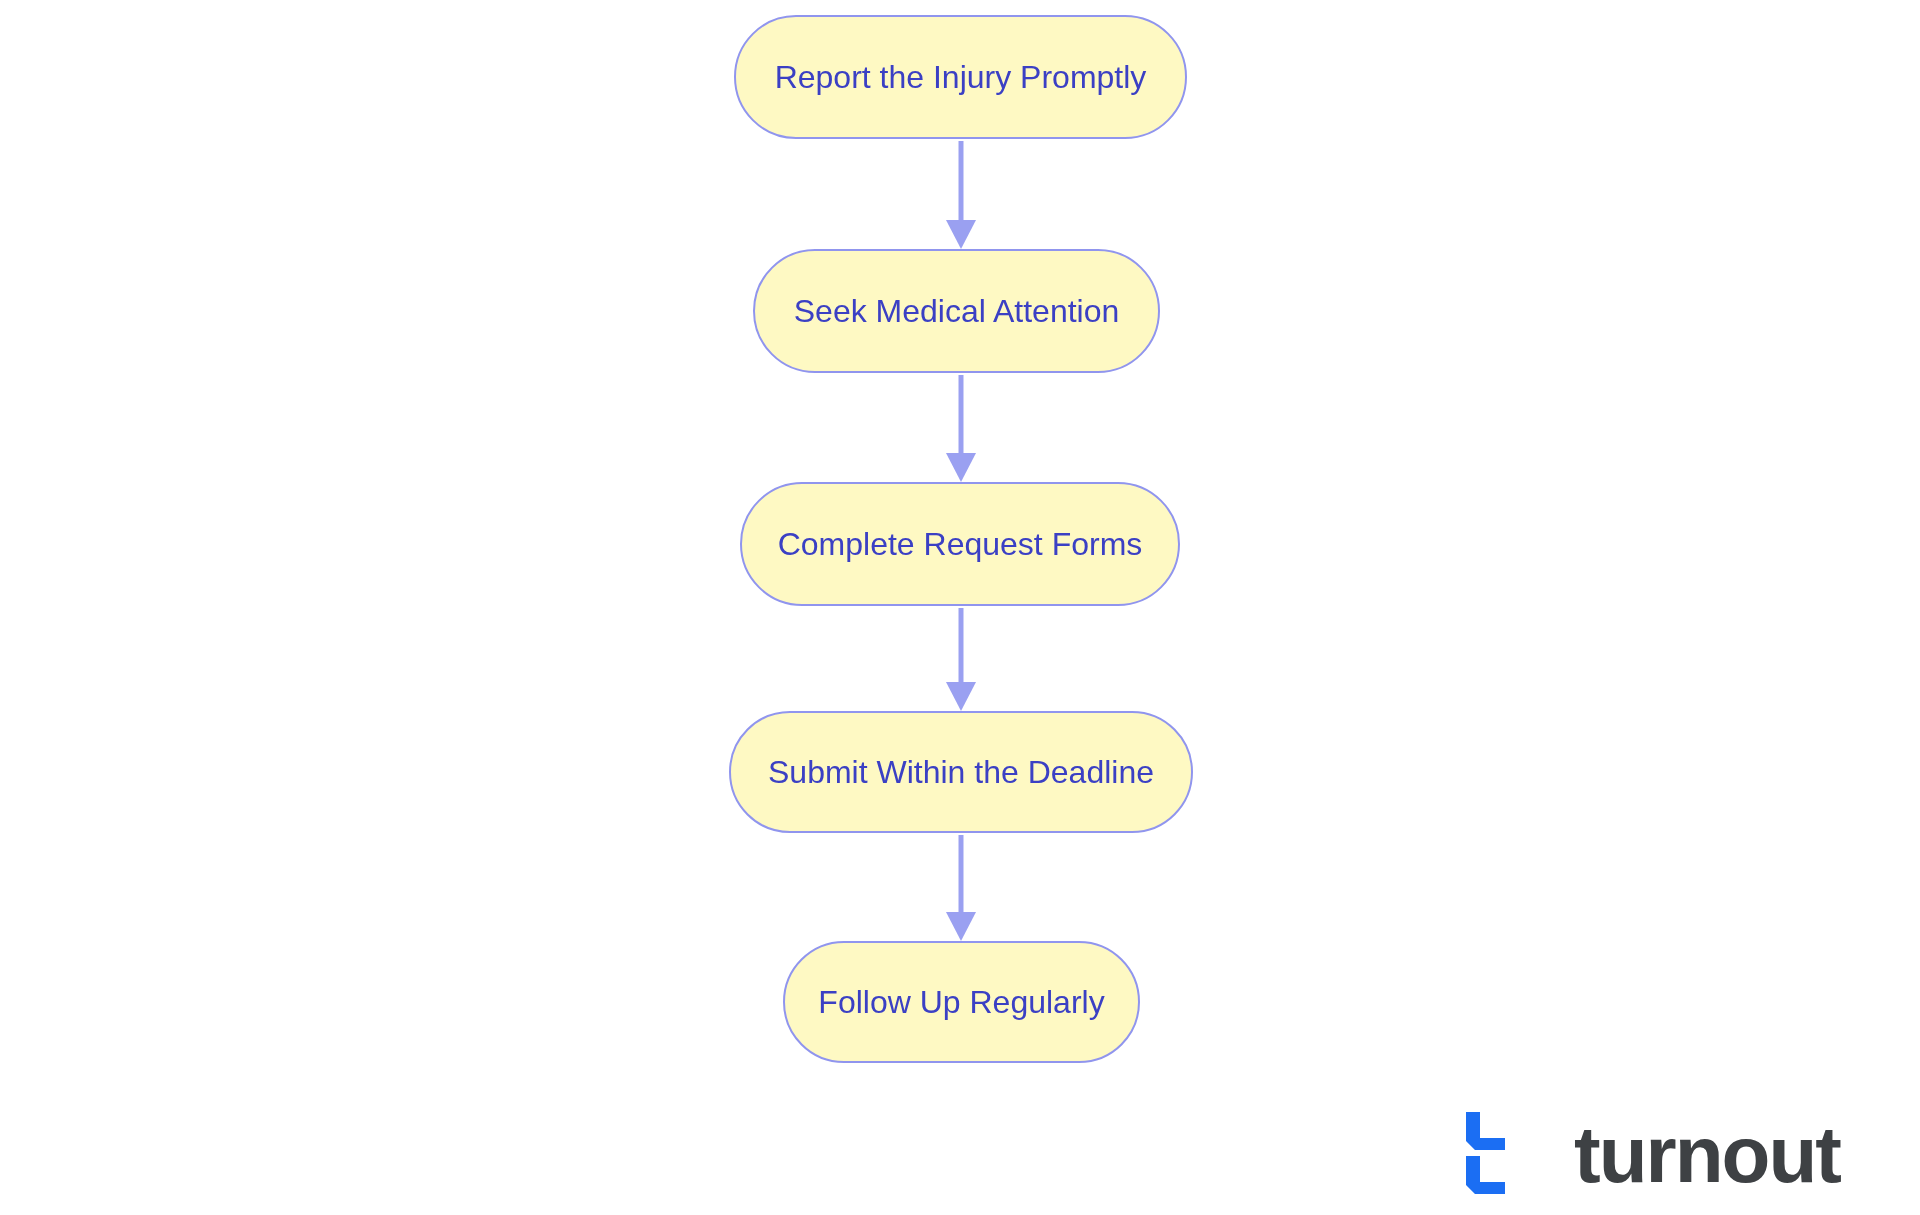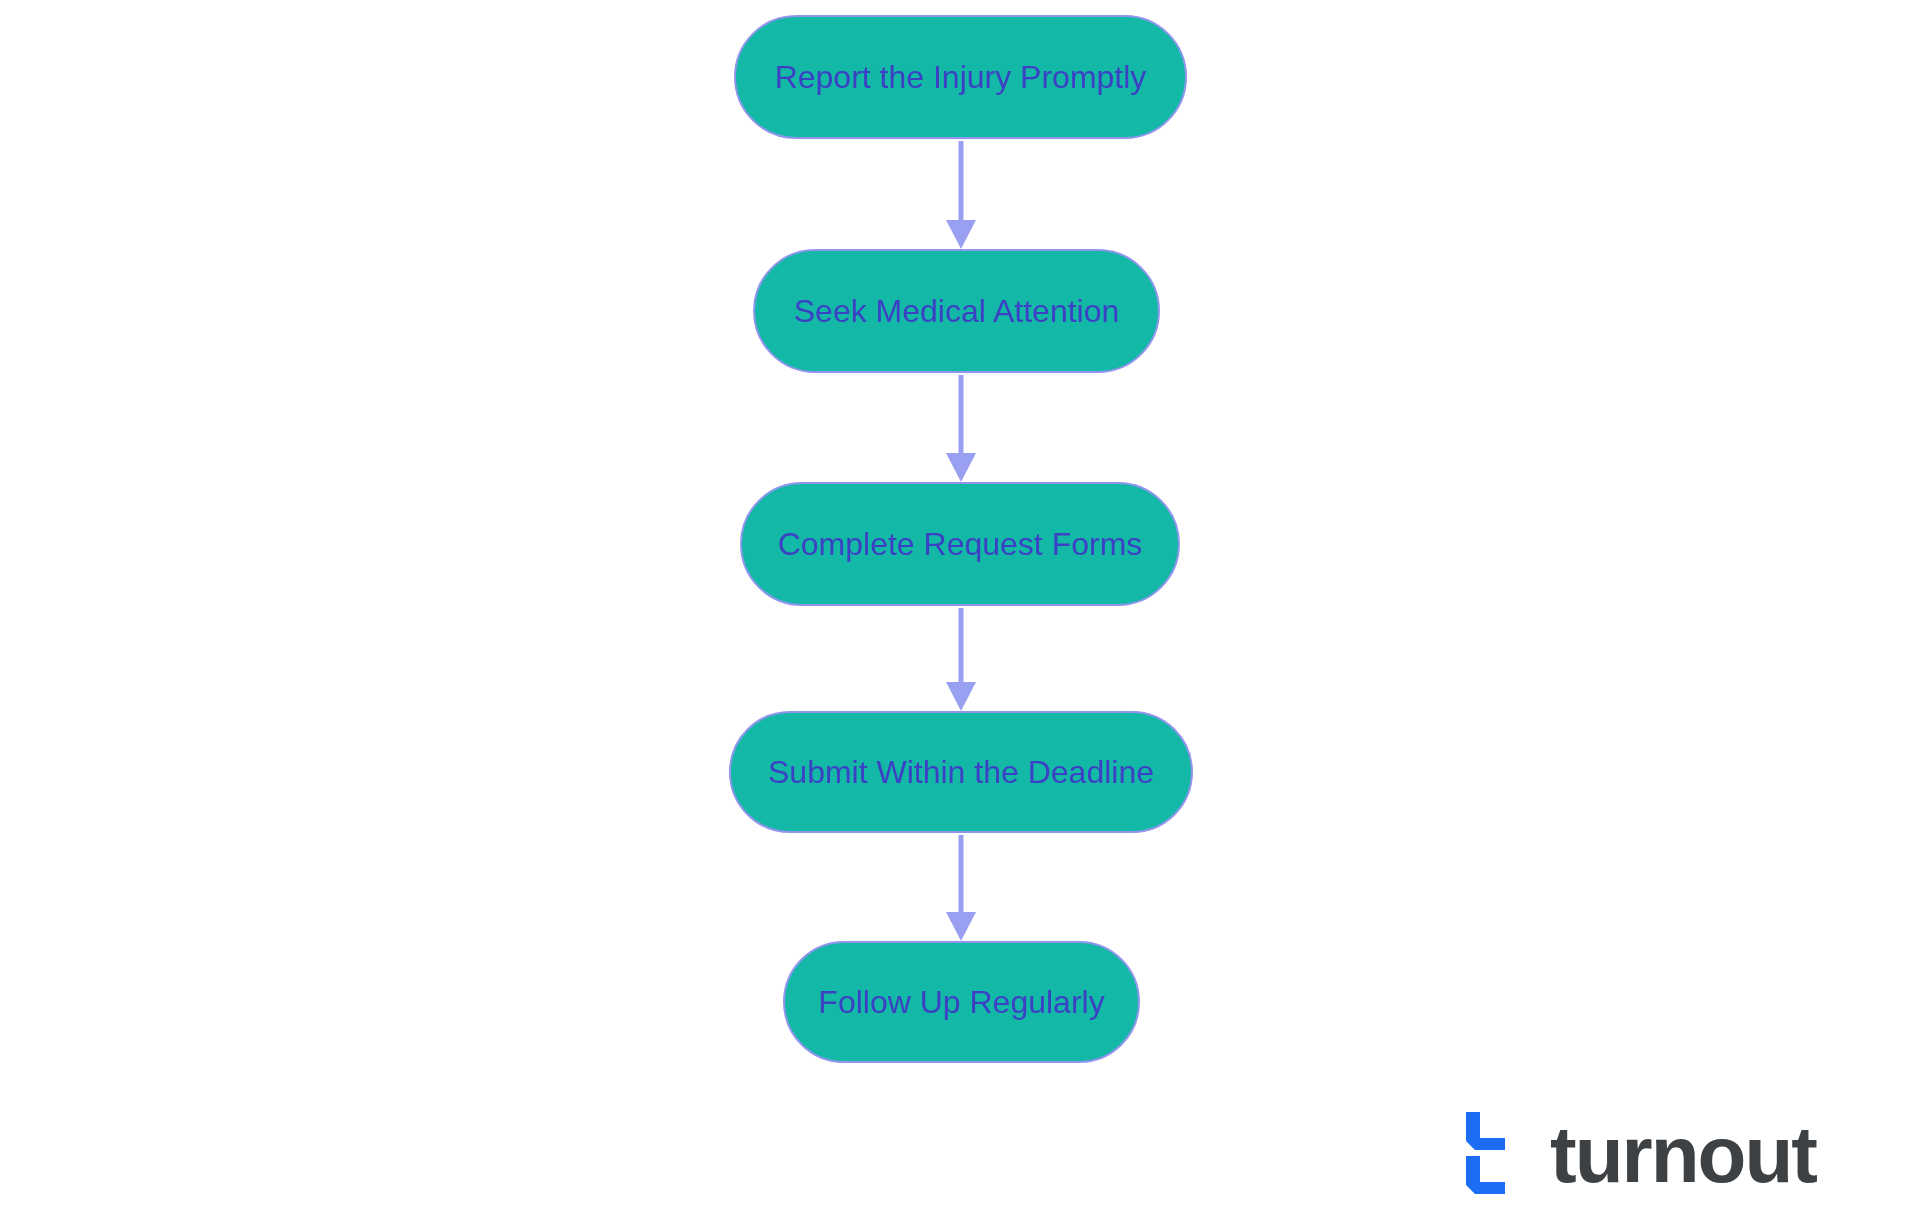--- a/index.html
+++ b/index.html
@@ -9,21 +9,21 @@
     font-family: "Liberation Sans", sans-serif;
     position: relative;
     overflow: hidden;
   }
   .canvas { position: absolute; inset: 0; }
 
   .node {
     position: absolute;
     box-sizing: border-box;
     display: flex; align-items: center; justify-content: center;
-    background: #14b8a6;
+    background: #fef9c3;
     border: 2px solid #9095ee;
     border-radius: 63px;
     color: #3b40c4;
     font-size: 32px;
     text-align: center;
     white-space: nowrap;
   }
   .n1 { left: 734px; top: 15px;  width: 453px; height: 124px; }
   .n2 { left: 753px; top: 249px; width: 407px; height: 124px; }
   .n3 { left: 740px; top: 482px; width: 440px; height: 124px; }
@@ -42,21 +42,21 @@
     position: absolute;
     left: 1466px; top: 1112px;
     display: flex; align-items: flex-end;
   }
   .logo-text {
     font-size: 80px;
     line-height: 1.04;
     font-weight: 600;
     letter-spacing: -2px;
     color: #3e4144;
-    margin-left: 44px;
+    margin-left: 68px;
     text-align: right;
   }
 </style>
 </head>
 <body>
 
 <div class="canvas">
 
   <svg class="arrows" viewBox="0 0 1920 1215" xmlns="http://www.w3.org/2000/svg">
     <g>

